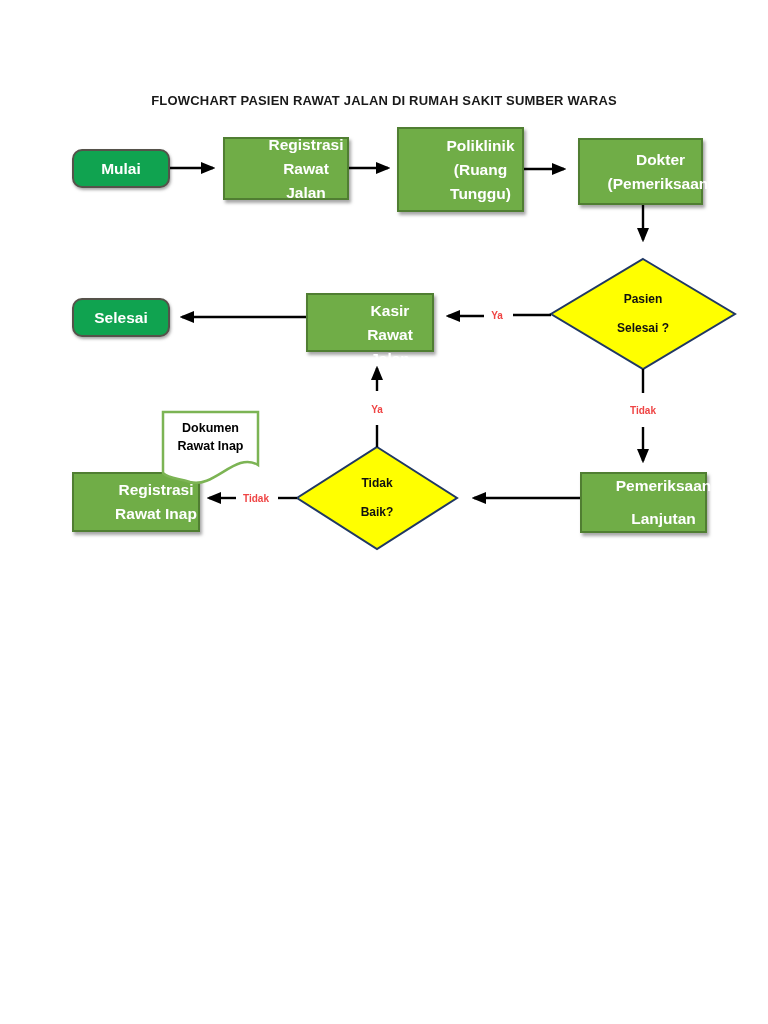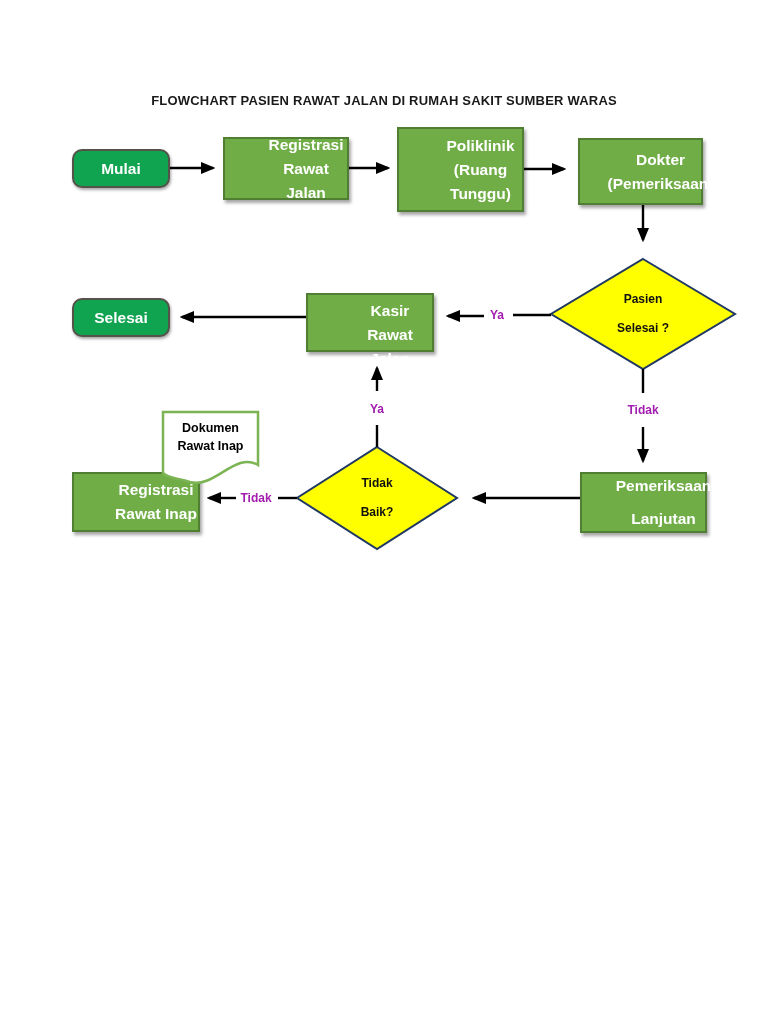--- a/index.html
+++ b/index.html
@@ -30,21 +30,21 @@
   .decision { stroke:#203864; stroke-width:2; }
   .doc { fill:#ffffff; stroke:#7CB454; stroke-width:2.5; }
   .arrow { stroke:#000000; stroke-width:2.4; }
   .diamond-label {
     position:absolute; z-index:3; display:flex; flex-direction:column;
     align-items:center; justify-content:center; text-align:center;
     color:#111111; font-weight:bold; font-size:12px; line-height:29px;
   }
   .edge-label {
     position:absolute; z-index:3; transform:translate(-50%,-50%);
-    color:#a21caf; font-weight:bold; font-size:12px; white-space:nowrap;
+    color:#ef4444; font-weight:bold; font-size:10px; white-space:nowrap;
   }
   .doc-label {
     position:absolute; z-index:3; text-align:center;
     color:#000000; font-weight:bold; font-size:12.5px; line-height:18px;
   }
   
   #n-mulai      { left:72px;  top:149px; width:98px;  height:39px; }
   #n-regjalan   { left:223px; top:137px; width:126px; height:63px; }
   #n-poliklinik { left:397px; top:127px; width:127px; height:85px; }
   #n-dokter     { left:578px; top:138px; width:125px; height:67px; }

